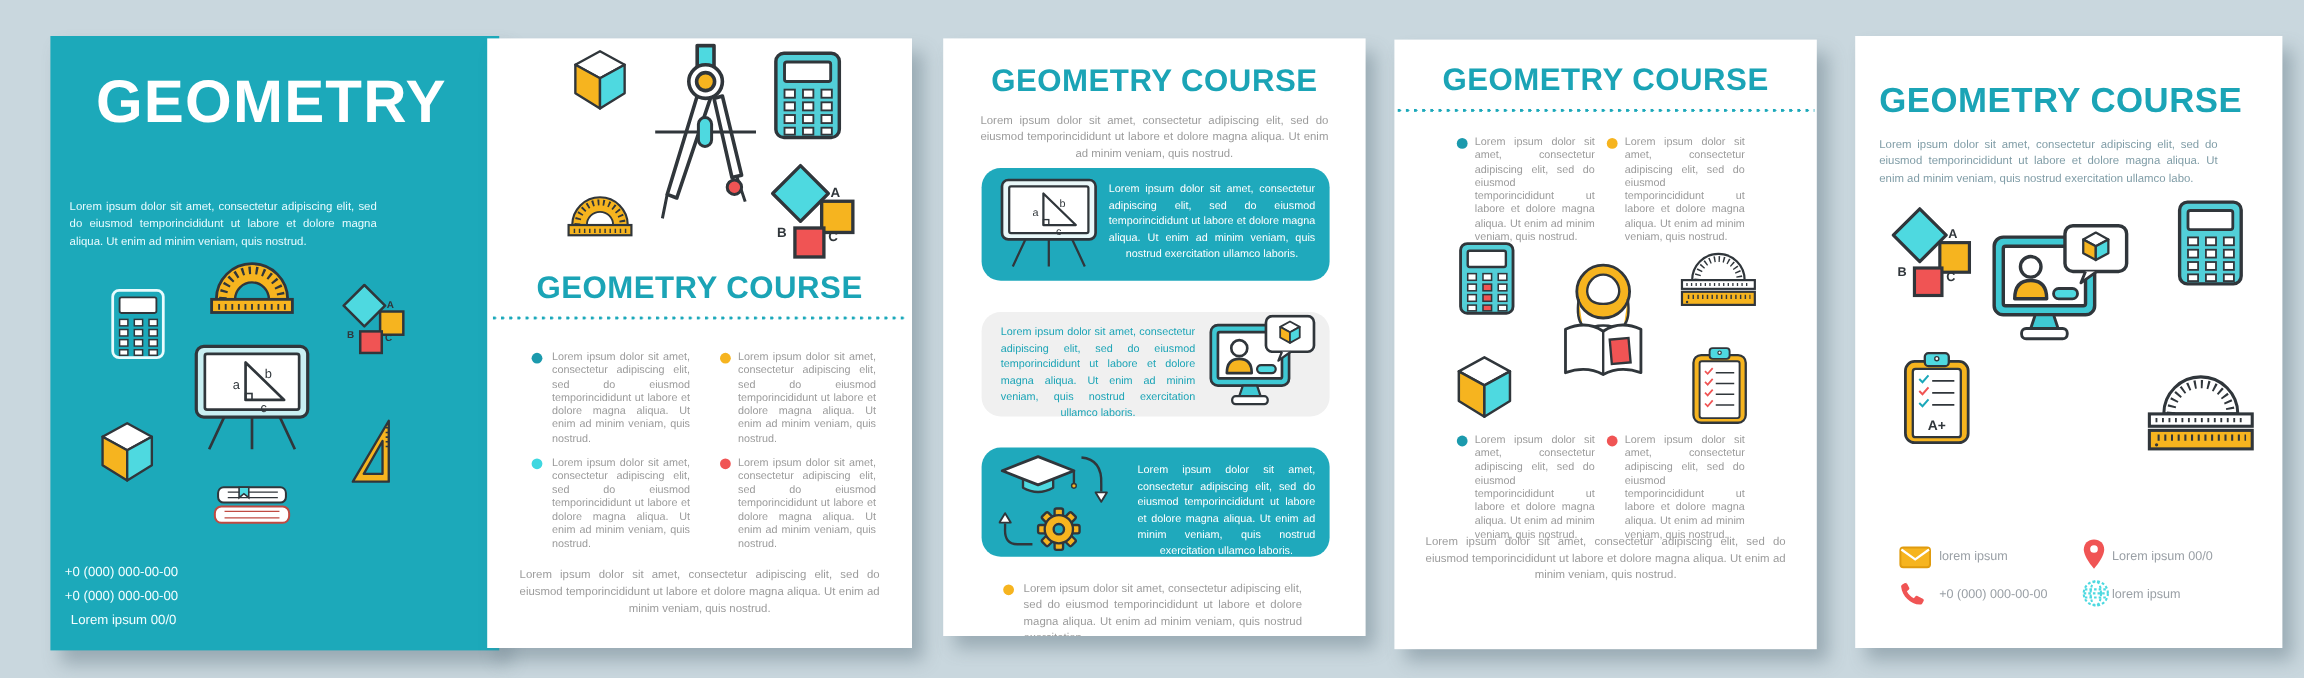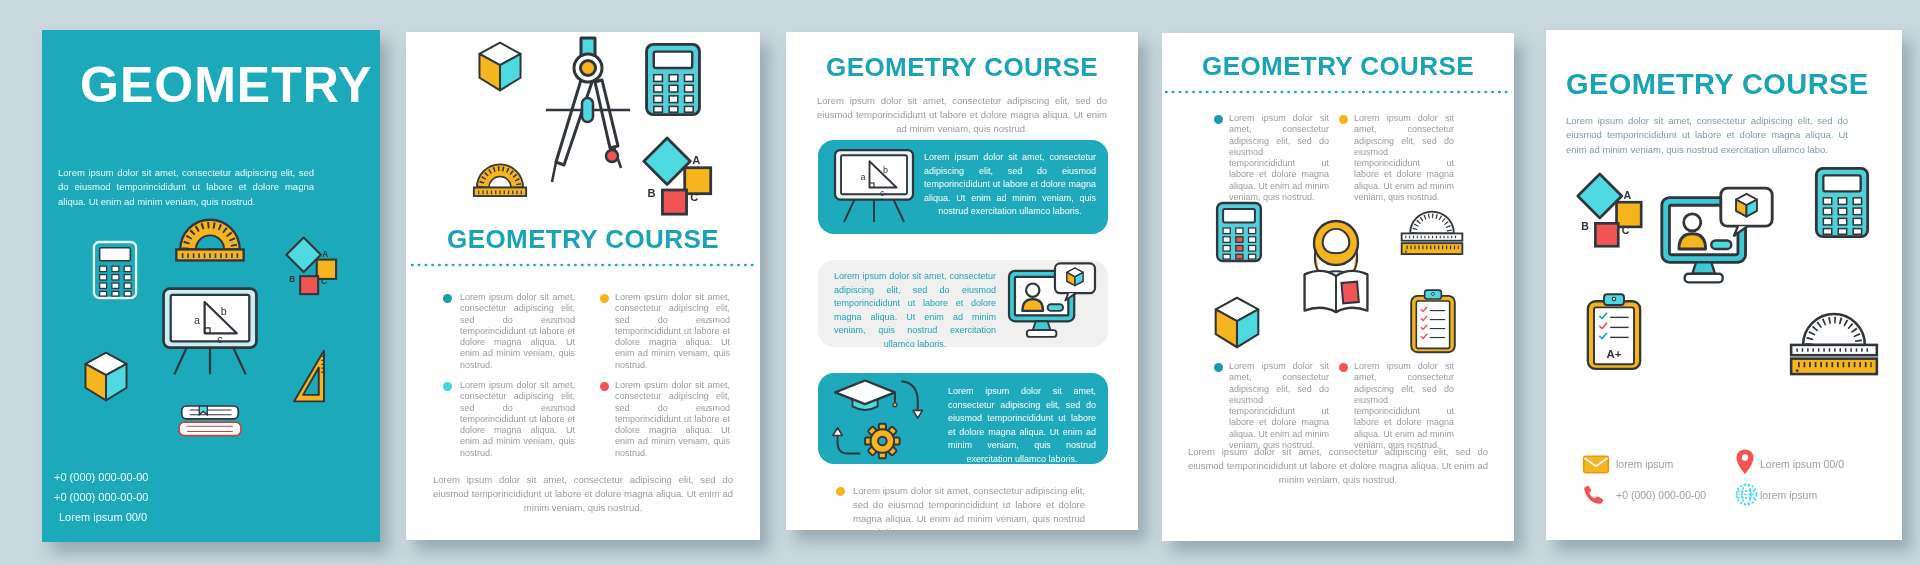--- a/index.html
+++ b/index.html
@@ -1,21 +1,21 @@
 <!DOCTYPE html>
 <html><head>
 <meta charset="utf-8">
 <style>
   html,body{margin:0;padding:0;background:#c9d7de;}
   .canvas{position:relative;width:1920px;height:565px;background:#c9d7de;overflow:hidden;
           font-family:"Liberation Sans",sans-serif;}
   .page{position:absolute;background:#fff;box-shadow:9px 11px 14px rgba(88,110,122,.42);overflow:hidden;}
   .abs{position:absolute;}
   svg{display:block;font-family:inherit;}
-  .cover{background:#1ca9ba;}
+  .cover{background:#1ca9ba;padding-left:36px;}
   .cover-title{color:#fff;font-weight:bold;letter-spacing:1px;line-height:1.02;}
   .cover-title .l1{font-size:50px;}
   .cover-title .l2{font-size:44px;}
   .cover-par{color:#eafcff;font-size:9.5px;line-height:1.5;text-align:justify;}
   .cover-contact{color:#f2feff;font-size:11px;line-height:1.8;}
   .pg-title{font-weight:bold;color:#1ba4b6;letter-spacing:.4px;font-size:26px;text-align:center;width:100%;}
   .pg-title.left{text-align:left;width:auto;font-size:29px;}
   .dots{height:4px;background-image:radial-gradient(circle at 2px 2px,#1ba8ba 1.45px,transparent 1.6px);
         background-size:6.8px 4px;background-repeat:repeat-x;}
   .par{color:#9b9b9b;font-size:9px;line-height:1.25;text-align:justify;}

